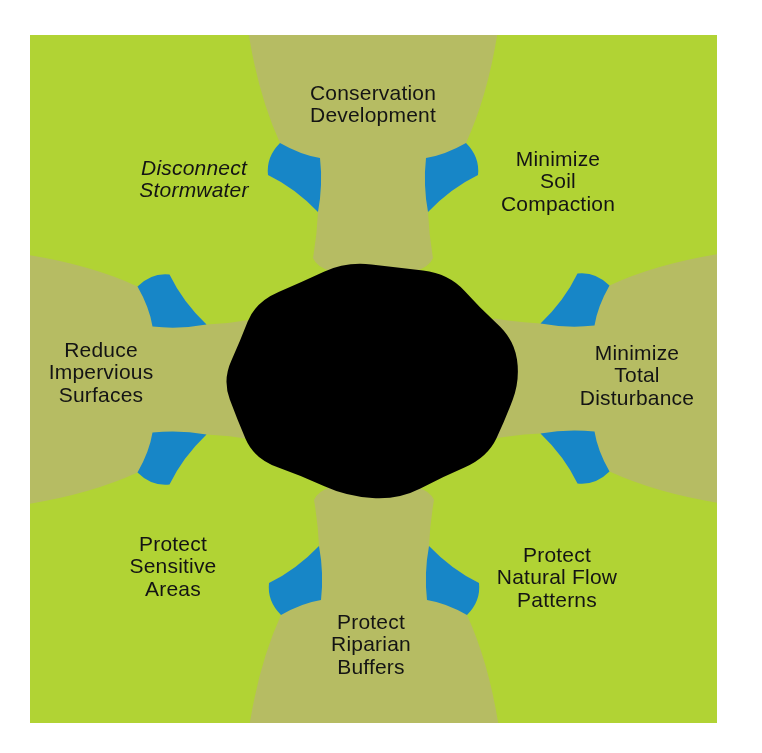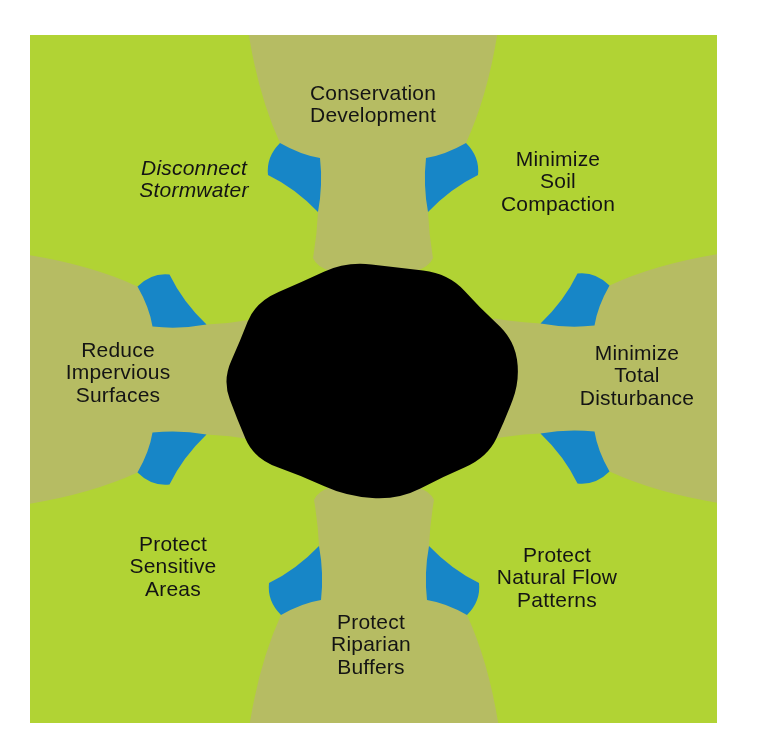--- a/index.html
+++ b/index.html
@@ -91,19 +91,19 @@
 Patterns</div>
 
   <div class="petal-label" style="left:371px;top:644px;">Protect
 Riparian
 Buffers</div>
 
   <div class="petal-label" style="left:173px;top:566px;">Protect
 Sensitive
 Areas</div>
 
-  <div class="petal-label" style="left:118px;top:372px;">Reduce
+  <div class="petal-label" style="left:101px;top:372px;">Reduce
 Impervious
 Surfaces</div>
 
   <div class="petal-label" style="left:194px;top:179px;font-style:italic;">Disconnect
 Stormwater</div>
 </div>
 
 </body></html>

